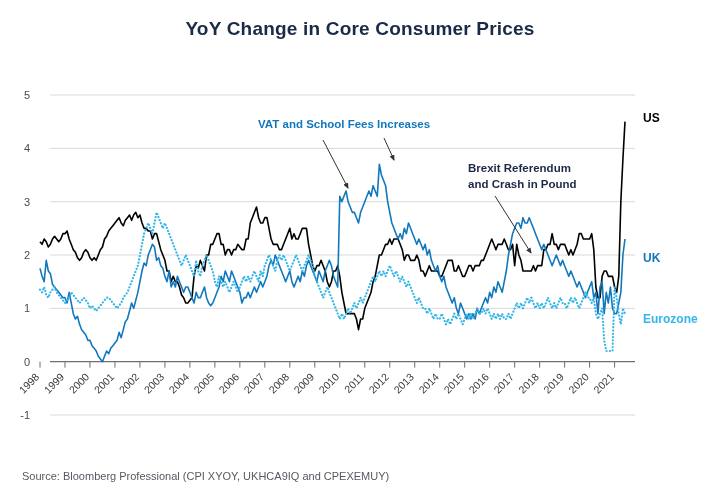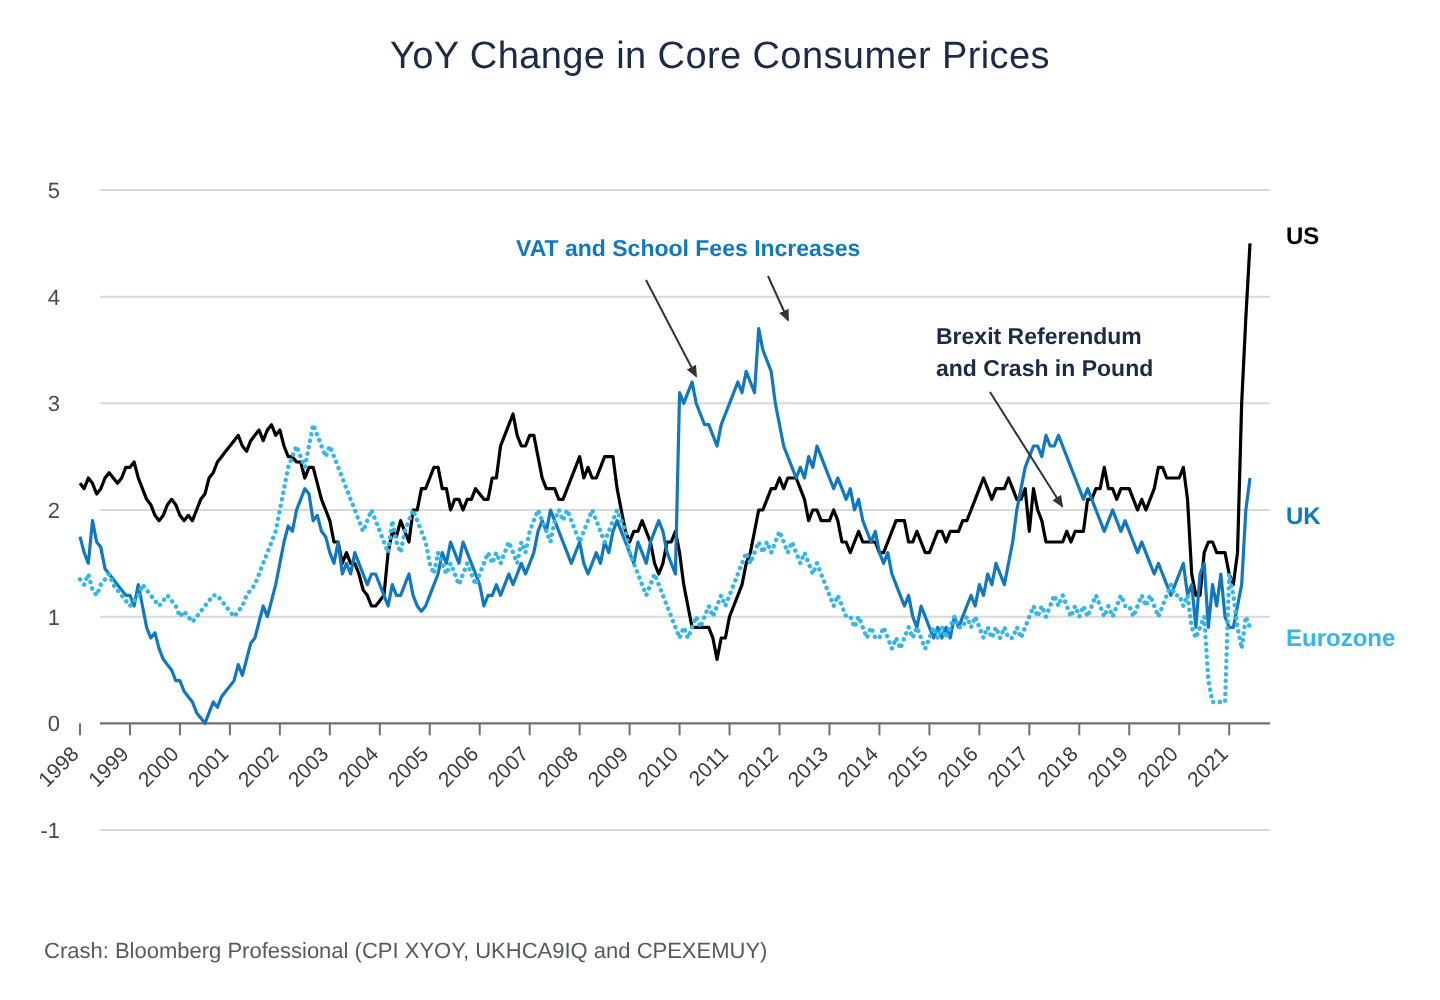--- a/index.html
+++ b/index.html
@@ -12,21 +12,21 @@
   #root {
     position: relative;
     width: 720px; height: 500px;
     background: #ffffff;
   }
   #chart-title {
     position: absolute;
     top: 18px; left: 0; width: 720px;
     text-align: center;
     font-size: 19px;
-    font-weight: normal;
+    font-weight: bold;
     color: #1b2a47;
     letter-spacing: 0.2px;
   }
   #plot-svg {
     position: absolute;
     top: 0; left: 0;
   }
   .axis-label {
     font-family: "Liberation Sans", sans-serif;
     font-size: 11px;
@@ -150,15 +150,15 @@
         </defs>
         <text x="258" y="128" fill="#1278be" class="annot-text">VAT and School Fees Increases</text>
         <line x1="323" y1="140" x2="348" y2="188" stroke="#333333" stroke-width="1" marker-end="url(#arrowhead0)"></line>
         <line x1="384" y1="138" x2="394" y2="160" stroke="#333333" stroke-width="1" marker-end="url(#arrowhead0)"></line>
         <text x="468" y="172" fill="#1b2a47" class="annot-text">Brexit Referendum</text>
         <text x="468" y="188" fill="#1b2a47" class="annot-text">and Crash in Pound</text>
         <line x1="495" y1="196" x2="531" y2="253" stroke="#333333" stroke-width="1" marker-end="url(#arrowhead0)"></line>
       </g>
   </svg>
 
-  <div id="source-note">Crash: Bloomberg Professional (CPI XYOY, UKHCA9IQ and CPEXEMUY)</div>
+  <div id="source-note">Source: Bloomberg Professional (CPI XYOY, UKHCA9IQ and CPEXEMUY)</div>
 
 </div>
 
 </body></html>

